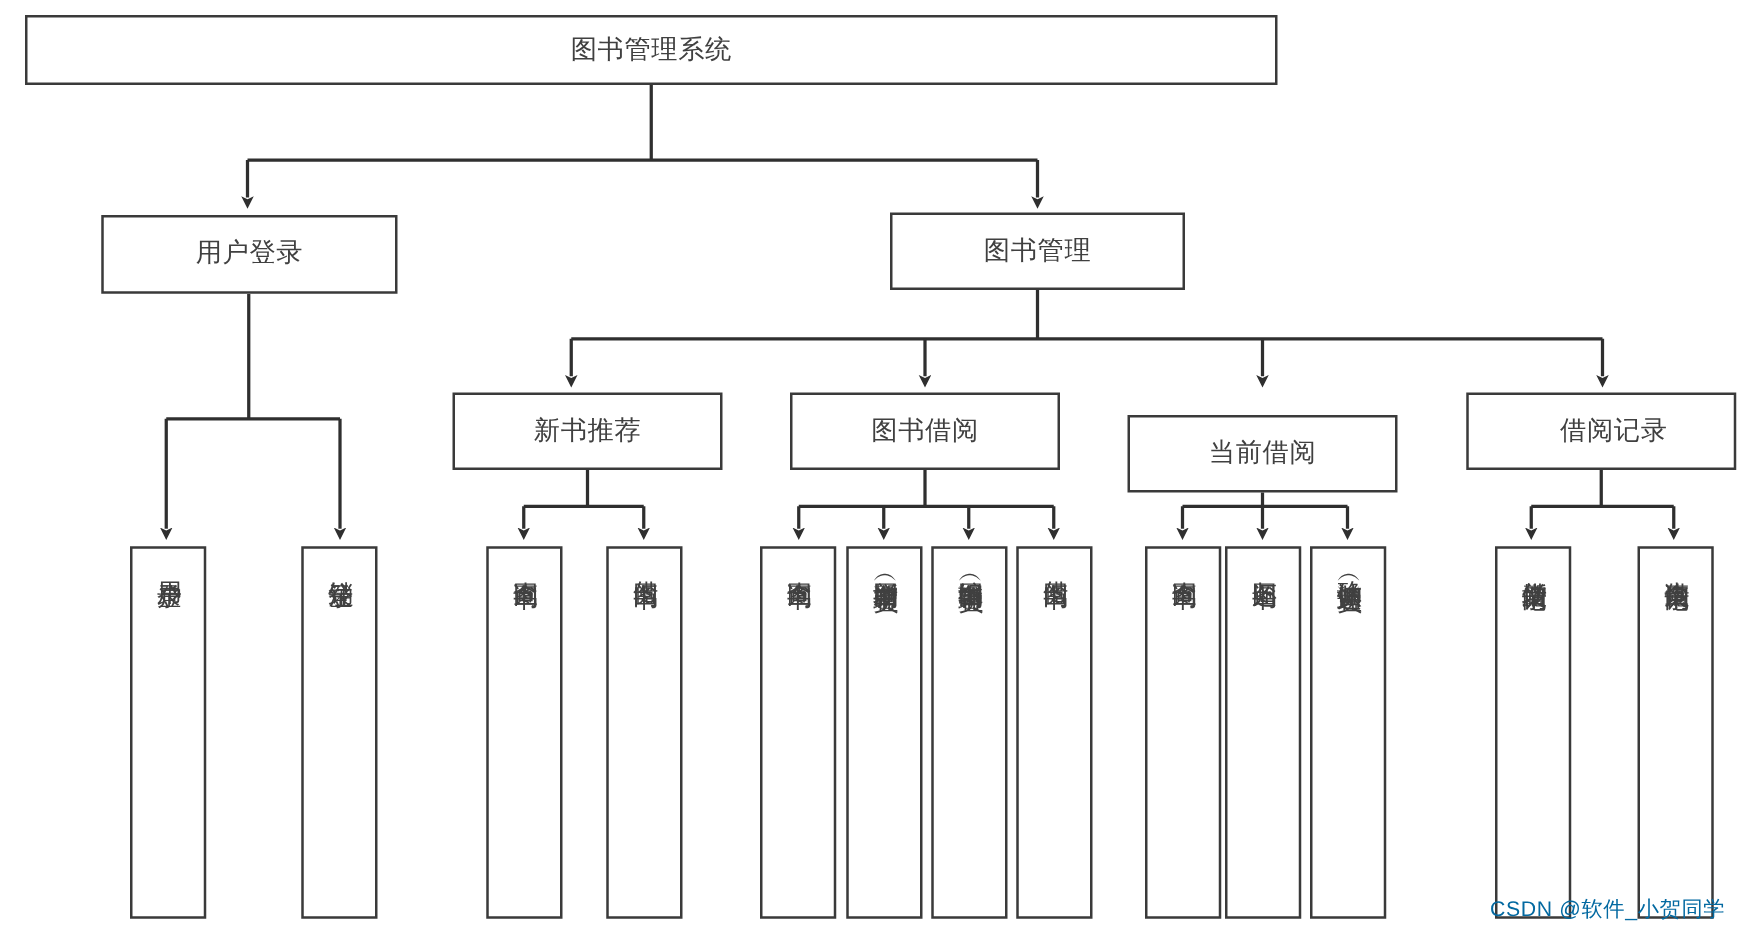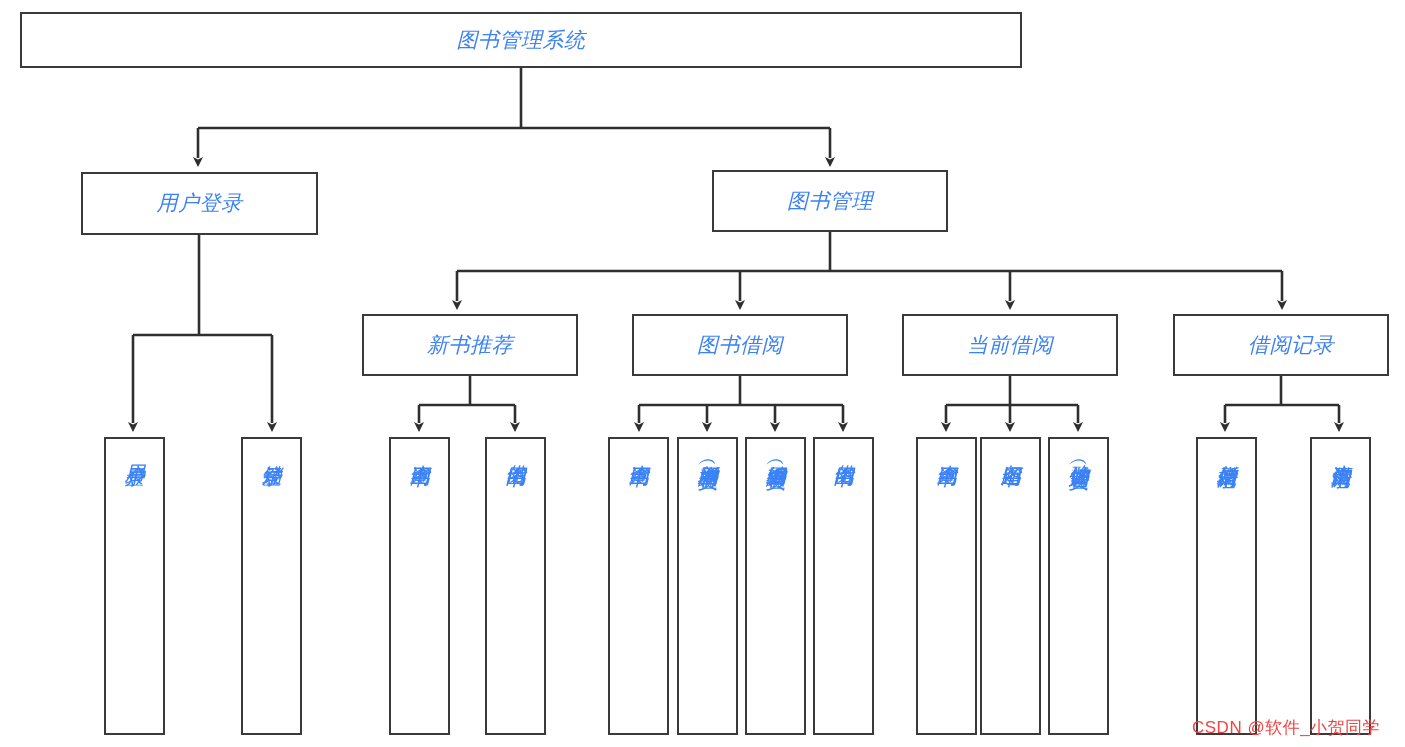--- a/index.html
+++ b/index.html
@@ -29,43 +29,42 @@
     position: absolute;
     box-sizing: border-box;
     background: #ffffff;
     border: 2.5px solid #3a3a3a;
     display: flex;
     align-items: center;
     justify-content: center;
     z-index: 2;
   }
   .node .label {
-    color: #3b82f6;
+    color: #404040;
     font-size: 21px;
     line-height: 1.18;
     letter-spacing: 0.5px;
     white-space: nowrap;
-    font-style: italic;
   }
   .node.vertical {
     align-items: flex-start;
     padding-top: 10px;
   }
   .node.vertical .label {
     writing-mode: vertical-rl;
     text-orientation: upright;
     font-size: 20px;
     line-height: 1.05;
     letter-spacing: 1px;
     white-space: normal;
     max-height: 100%;
   }
   .watermark {
     position: absolute;
-    color: #ef4444;
+    color: #0369a1;
     font-size: 17px;
     letter-spacing: 0.5px;
     z-index: 5;
     white-space: nowrap;
   }
 </style>
 </head>
 <body>
 
 <div id="canvas">
@@ -131,21 +130,21 @@
   <div class="node" style="left:362px; top:314px; width:216px; height:62px;">
     <span class="label">新书推荐</span>
   </div>
 
   <div class="node" style="left:712px; top:170px; width:236px; height:62px;">
     <span class="label">图书管理</span>
   </div>
   <div class="node" style="left:632px; top:314px; width:216px; height:62px;justify-content:center;">
     <span class="label">图书借阅</span>
   </div>
-  <div class="node" style="left:902px; top:314px; width:216px; height:62px;">
+  <div class="node" style="left:902px; top:332px; width:216px; height:62px;">
     <span class="label">当前借阅</span>
   </div>
   <div class="node" style="left:1173px; top:314px; width:216px; height:62px;padding-left:20px;">
     <span class="label">借阅记录</span>
   </div>
 
   <div class="node vertical" style="left:104px; top:437px; width:61px; height:298px;">
     <span class="label">用户登录</span>
   </div>
   <div class="node vertical" style="left:241px; top:437px; width:61px; height:298px;">

